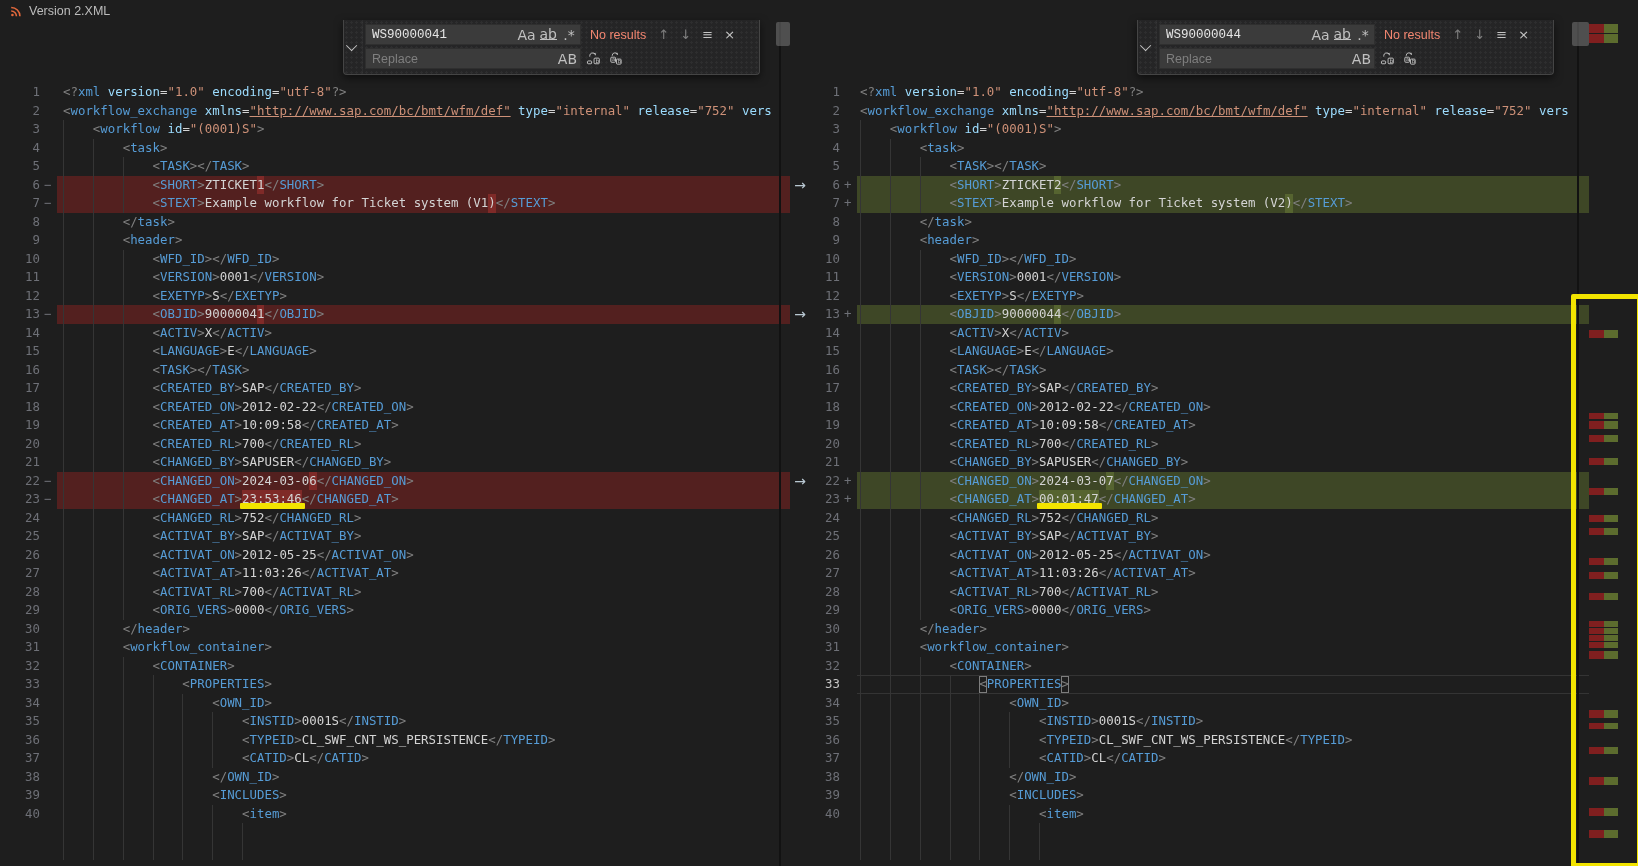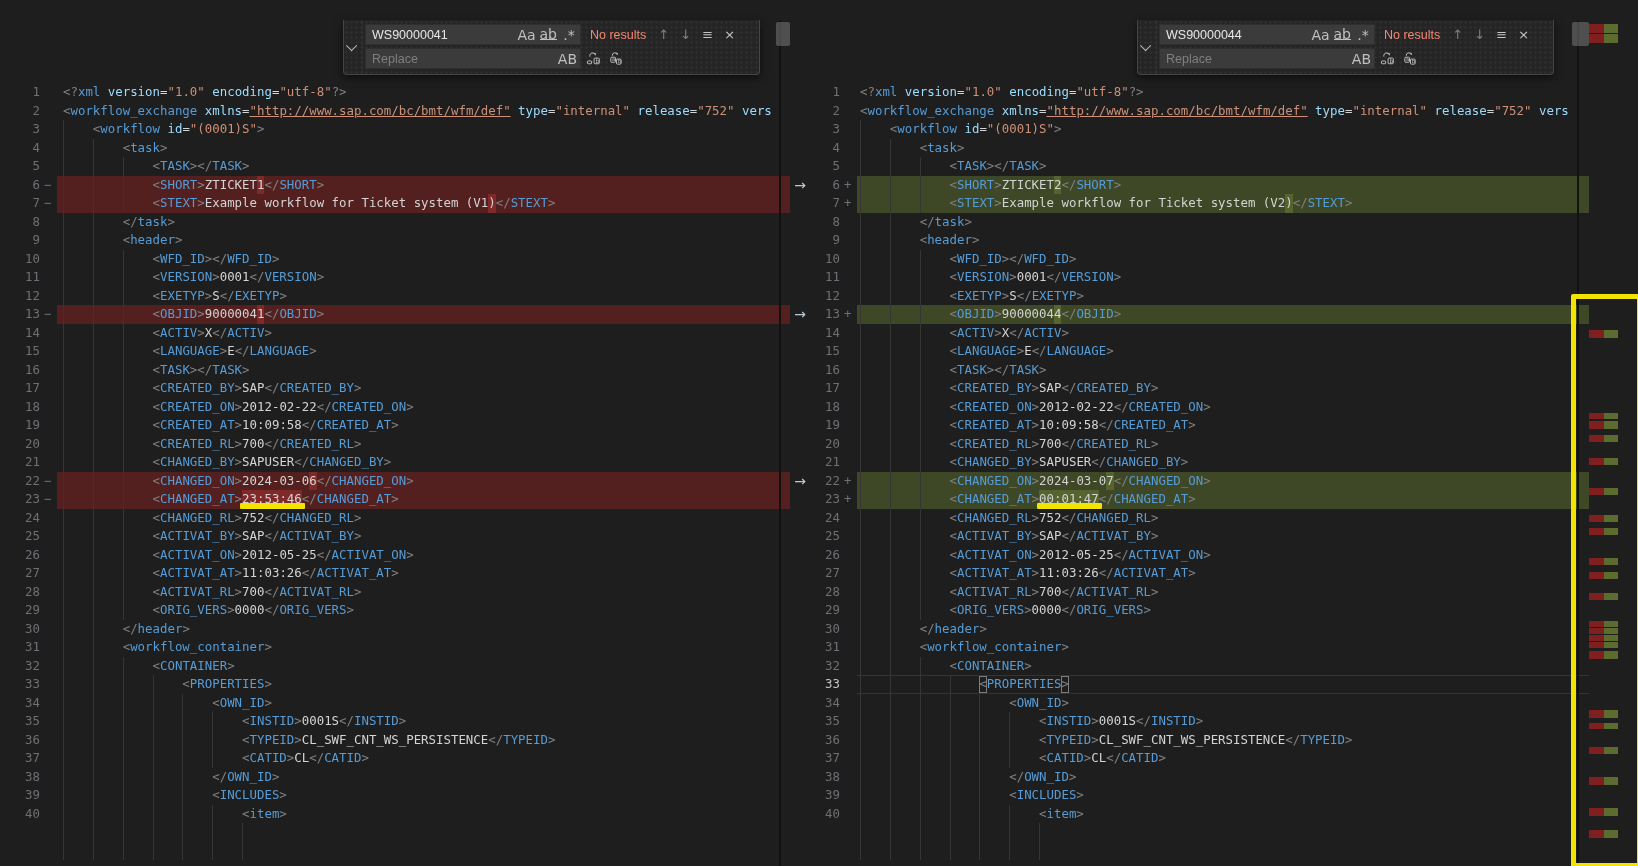--- a/index.html
+++ b/index.html
@@ -60,37 +60,47 @@
     display:flex;z-index:40;color:#c5c5c5;font-size:12.5px;}
   .fw-l{left:343px;} .fw-r{left:1137px;}
   .fw-toggle{width:18px;display:flex;align-items:center;justify-content:center;cursor:pointer;
     border-right:1px solid rgba(255,255,255,.04);}
   .chev{width:7px;height:7px;border-left:1.6px solid #c5c5c5;border-bottom:1.6px solid #c5c5c5;
     transform:rotate(-45deg) translateY(-2px);}
   .fw-body{flex:1;padding:4px 4px 4px 2px;display:flex;flex-direction:column;gap:3px;}
   .fw-row{display:flex;align-items:center;height:21px;gap:3px;}
   .fw-input{width:216px;height:21px;background:#3b3b3b;border:1px solid #2f2f2f;box-sizing:border-box;
     display:flex;align-items:center;padding:0 2px 0 6px;}
-  .fw-query{flex:1;color:#e6e6e6;overflow:hidden;}
+  .fw-query{flex:1;color:#e6e6e6;overflow:hidden;font-family:Liberation Mono, monospace;}
   .fw-ph{flex:1;color:#7f7f7f;}
   .fw-opts{display:flex;gap:2px;}
   .opt{min-width:16px;height:16px;padding:0 1px;border-radius:3px;display:flex;align-items:center;
     justify-content:center;color:#c0c0c0;font-size:14px;font-family:"DejaVu Sans",sans-serif;}
   .opt.ww span{border-bottom:1px solid #c0c0c0;line-height:10px;}
   .fw-status{color:var(--errfg,#f48771);margin:0 5px 0 6px;min-width:56px;}
   .fw-btn{width:19px;height:19px;display:flex;align-items:center;justify-content:center;
     border-radius:3px;cursor:pointer;color:#c5c5c5;font-size:13px;font-family:"DejaVu Sans",sans-serif;}
   .fw-btn.dim{opacity:.55;}
   .fw-btn svg{display:block;}
 </style>
 </head>
 <body>
 
 <div id="screen" style="--delbg: #53201f; --delword: #7f2a28; --addbg: #3e4726; --addword: #566430; --yellow: #f2e400; --errfg: #f48771; --rulred: #801f1f; --rulgreen: #5c6c2e;">
 
+  <div id="titlebar">
+    <span>
+      <svg width="14" height="14" viewBox="0 0 16 16">
+        <circle cx="3.9" cy="12.6" r="1.5" fill="#e2683c"></circle>
+        <path d="M2.5 8a6 6 0 0 1 6 6" stroke="#e2683c" stroke-width="1.8" fill="none"></path>
+        <path d="M2.5 4a10 10 0 0 1 10 10" stroke="#e2683c" stroke-width="1.8" fill="none"></path>
+      </svg>
+    </span>
+    <span>Version 2.XML</span>
+  </div>
 
   <div id="pane-left" class="pane">
       <div class="row"><span class="ln">1</span><span class="sg"></span><div class="cw"><div class="inner"><span class="code"><span class="tk-p">&lt;?</span><span class="tk-t">xml</span><span class="tk-d"> </span><span class="tk-a">version</span><span class="tk-d">=</span><span class="tk-s">"1.0"</span><span class="tk-d"> </span><span class="tk-a">encoding</span><span class="tk-d">=</span><span class="tk-s">"utf-8"</span><span class="tk-p">?&gt;</span></span></div></div></div>
       <div class="row"><span class="ln">2</span><span class="sg"></span><div class="cw"><div class="inner"><span class="code"><span class="tk-p">&lt;</span><span class="tk-t">workflow_exchange</span><span class="tk-d"> </span><span class="tk-a">xmlns</span><span class="tk-d">=</span><span class="tk-l">"http://www.sap.com/bc/bmt/wfm/def"</span><span class="tk-d"> </span><span class="tk-a">type</span><span class="tk-d">=</span><span class="tk-s">"internal"</span><span class="tk-d"> </span><span class="tk-a">release</span><span class="tk-d">=</span><span class="tk-s">"752"</span><span class="tk-d"> </span><span class="tk-a">vers</span></span></div></div></div>
       <div class="row"><span class="ln">3</span><span class="sg"></span><div class="cw"><div class="inner"><i class="guide" style="left: 0ch;"></i><span class="code"><span class="tk-w">    </span><span class="tk-p">&lt;</span><span class="tk-t">workflow</span><span class="tk-d"> </span><span class="tk-a">id</span><span class="tk-d">=</span><span class="tk-s">"(0001)S"</span><span class="tk-p">&gt;</span></span></div></div></div>
       <div class="row"><span class="ln">4</span><span class="sg"></span><div class="cw"><div class="inner"><i class="guide" style="left: 0ch;"></i><i class="guide" style="left: 4ch;"></i><span class="code"><span class="tk-w">        </span><span class="tk-p">&lt;</span><span class="tk-t">task</span><span class="tk-p">&gt;</span></span></div></div></div>
       <div class="row"><span class="ln">5</span><span class="sg"></span><div class="cw"><div class="inner"><i class="guide" style="left: 0ch;"></i><i class="guide" style="left: 4ch;"></i><i class="guide" style="left: 8ch;"></i><span class="code"><span class="tk-w">            </span><span class="tk-p">&lt;</span><span class="tk-t">TASK</span><span class="tk-p">&gt;</span><span class="tk-p">&lt;/</span><span class="tk-t">TASK</span><span class="tk-p">&gt;</span></span></div></div></div>
       <div class="row del"><span class="ln">6</span><span class="sg">−</span><div class="cw"><div class="inner"><i class="guide" style="left: 0ch;"></i><i class="guide" style="left: 4ch;"></i><i class="guide" style="left: 8ch;"></i><i class="chip" style="left: 26ch; width: 1ch;"></i><span class="code"><span class="tk-w">            </span><span class="tk-p">&lt;</span><span class="tk-t">SHORT</span><span class="tk-p">&gt;</span><span class="tk-x">ZTICKET1</span><span class="tk-p">&lt;/</span><span class="tk-t">SHORT</span><span class="tk-p">&gt;</span></span></div></div></div>
       <div class="row del"><span class="ln">7</span><span class="sg">−</span><div class="cw"><div class="inner"><i class="guide" style="left: 0ch;"></i><i class="guide" style="left: 4ch;"></i><i class="guide" style="left: 8ch;"></i><i class="chip" style="left: 57ch; width: 1ch;"></i><span class="code"><span class="tk-w">            </span><span class="tk-p">&lt;</span><span class="tk-t">STEXT</span><span class="tk-p">&gt;</span><span class="tk-x">Example workflow for Ticket system (V1)</span><span class="tk-p">&lt;/</span><span class="tk-t">STEXT</span><span class="tk-p">&gt;</span></span></div></div></div>
       <div class="row"><span class="ln">8</span><span class="sg"></span><div class="cw"><div class="inner"><i class="guide" style="left: 0ch;"></i><i class="guide" style="left: 4ch;"></i><span class="code"><span class="tk-w">        </span><span class="tk-p">&lt;/</span><span class="tk-t">task</span><span class="tk-p">&gt;</span></span></div></div></div>

